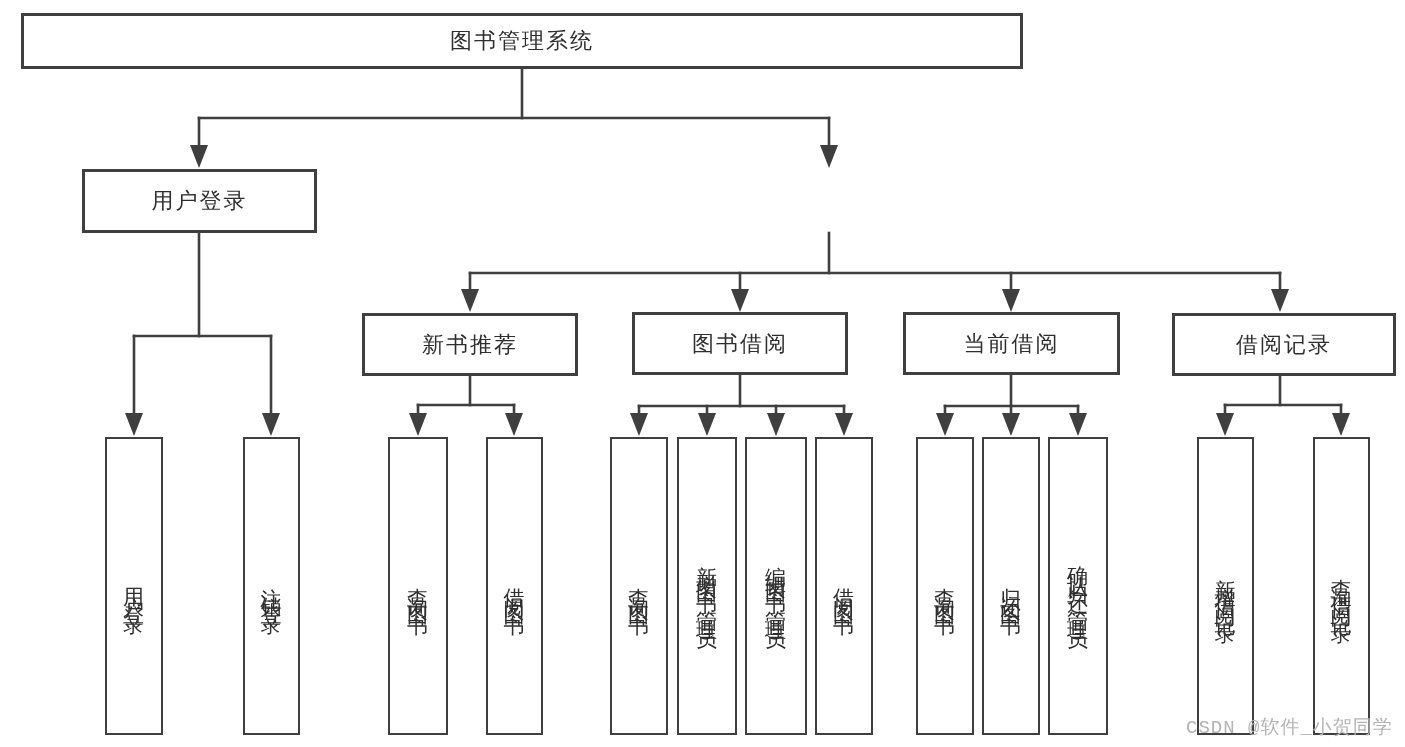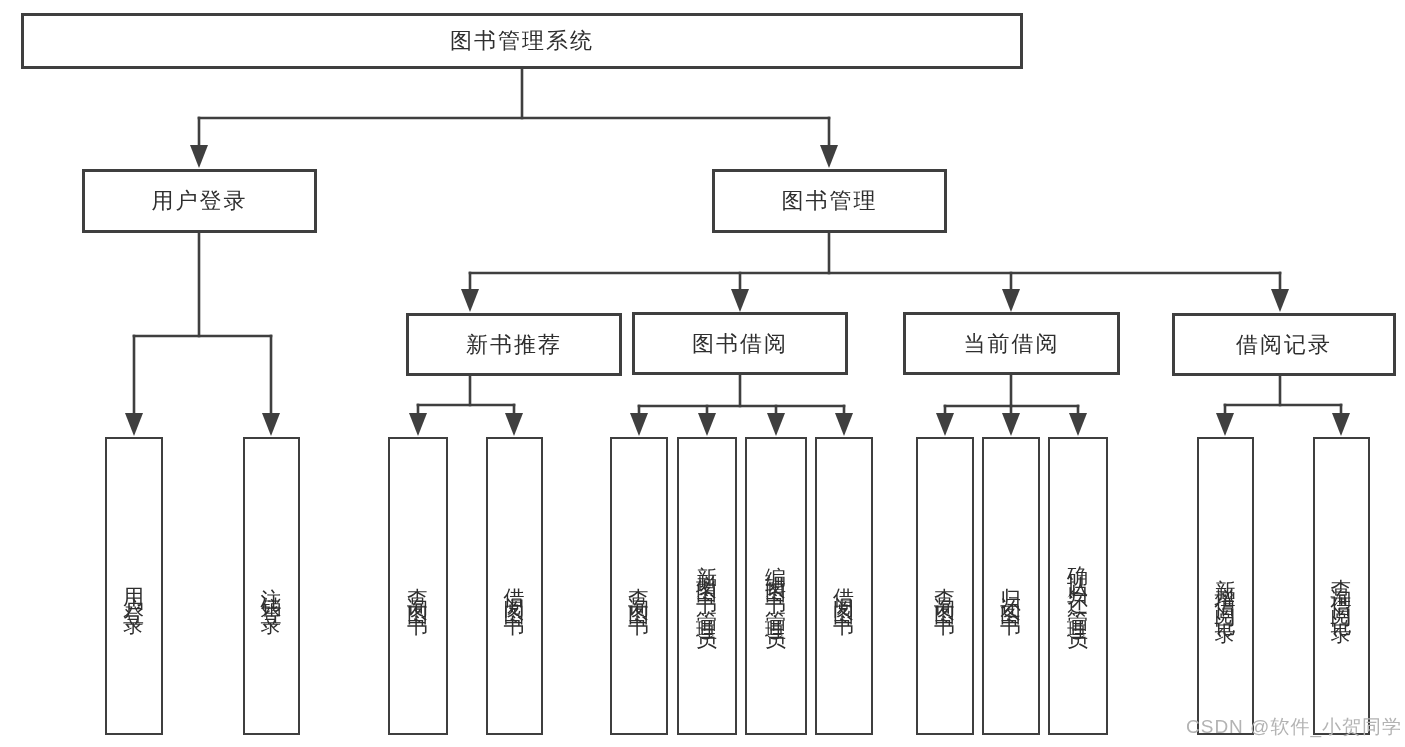--- a/index.html
+++ b/index.html
@@ -16,21 +16,21 @@
   .node.root{font-size:22px;letter-spacing:2px;}
   .node.hbox{font-size:22px;letter-spacing:2px;}
   .node.vbox{
     border-width:2.5px;
     writing-mode:vertical-rl;text-orientation:mixed;
     font-size:21px;letter-spacing:9px;line-height:1;
     padding-top:6px;
   }
   .watermark{
     position:absolute;z-index:3;color:#b3b3b3;font-size:19px;
-    letter-spacing:1px;white-space:nowrap;
+    letter-spacing:1px;white-space:nowrap;font-family:Liberation Mono, monospace;
   }
 </style>
 </head>
 <body>
 
 <div class="canvas">
 
   <svg class="connectors" viewBox="0 0 1405 747" xmlns="http://www.w3.org/2000/svg">
     <g stroke="#3f3f3f" stroke-width="2.6" stroke-linecap="square" fill="#3f3f3f">
 
@@ -91,23 +91,22 @@
       <line x1="1225" y1="405" x2="1225" y2="416"></line>
       <polygon points="1216,413 1234,413 1225,436" stroke="none"></polygon>
       <line x1="1341" y1="405" x2="1341" y2="416"></line>
       <polygon points="1332,413 1350,413 1341,436" stroke="none"></polygon>
     </g>
   </svg>
 
   <div class="node root" style="left:21px;top:13px;width:1002px;height:56px;">图书管理系统</div>
 
   <div class="node hbox" style="left:82px;top:169px;width:235px;height:64px;">用户登录</div>
-  <div class="node hbox" style="left:712px;top:169px;width:235px;height:64px;">图书管理</div>
 
-  <div class="node hbox" style="left:362px;top:313px;width:216px;height:63px;margin-left:44px;">新书推荐</div>
+  <div class="node hbox" style="left:362px;top:313px;width:216px;height:63px;">新书推荐</div>
   <div class="node hbox" style="left:903px;top:312px;width:217px;height:63px;">当前借阅</div>
   <div class="node hbox" style="left:632px;top:312px;width:216px;height:63px;">图书借阅</div>
   <div class="node hbox" style="left:1172px;top:313px;width:224px;height:63px;">借阅记录</div>
 
   <div class="node vbox" style="left:105px;top:437px;width:58px;height:298px;">用户登录</div>
   <div class="node vbox" style="left:243px;top:437px;width:57px;height:298px;">注销登录</div>
 
   <div class="node vbox" style="left:388px;top:437px;width:60px;height:298px;">查询图书</div>
   <div class="node vbox" style="left:486px;top:437px;width:57px;height:298px;">借阅图书</div>
 

